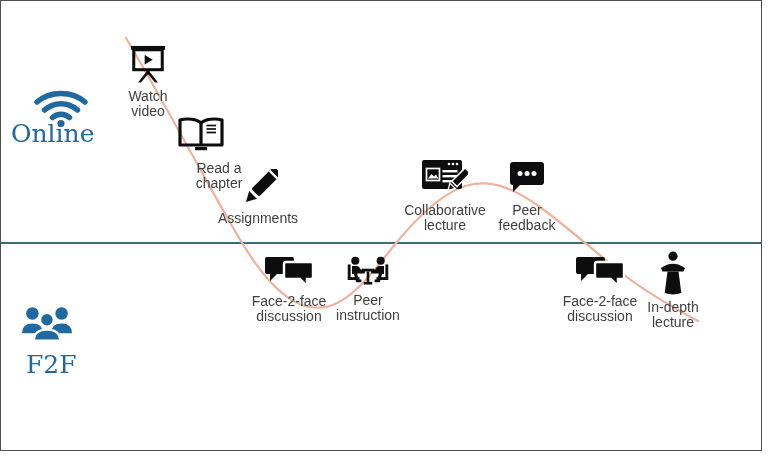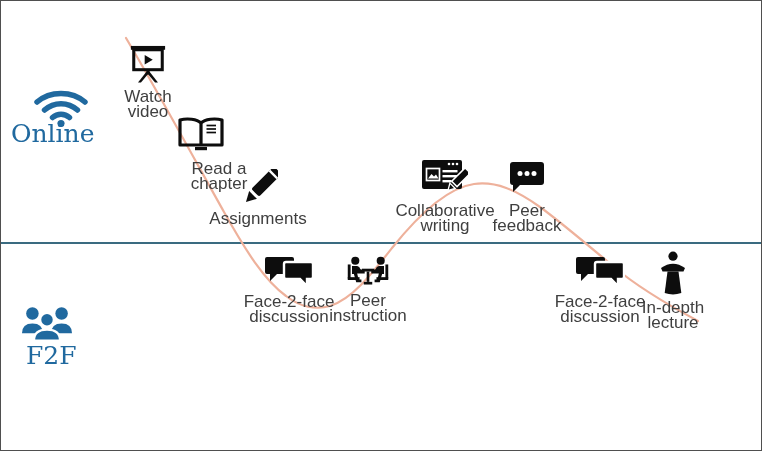--- a/index.html
+++ b/index.html
@@ -12,21 +12,21 @@
     border:1.5px solid #4f4f4f;pointer-events:none;z-index:5;
   }
   .divider{
     position:absolute;left:1px;top:242px;width:761px;height:2px;
     background:#3a6b80;z-index:1;
   }
   .curve-svg{position:absolute;left:0;top:0;z-index:2;}
   .activity{position:absolute;width:110px;display:flex;flex-direction:column;align-items:center;z-index:3;}
   .act-icon{display:flex;align-items:center;justify-content:center;}
   .act-label{
-    text-align:center;font-size:17px;line-height:15px;color:#3f3f3f;
+    text-align:center;font-size:14px;line-height:15px;color:#3f3f3f;
     white-space:pre-line;margin-top:0;
   }
   .zone{position:absolute;z-index:3;}
   .zone-label{
     font-family:"DejaVu Serif","Liberation Serif",serif;
     font-size:25px;color:#20699f;line-height:1;text-align:right;
   }
   svg{display:block;}
 </style>
 </head>
@@ -71,21 +71,21 @@
           <circle cx="10" cy="9" r="6"></circle>
           <path d="M0 28 q0 -9.5 10 -9.5 q10 0 10 9.5 z"></path>
           <circle cx="38" cy="9" r="6"></circle>
           <path d="M28 28 q0 -9.5 10 -9.5 q10 0 10 9.5 z"></path>
           <circle cx="24" cy="15" r="6.6" stroke="#ffffff" stroke-width="2.2"></circle>
           <path d="M11.5 35 q0 -10.5 12.5 -10.5 q12.5 0 12.5 10.5 z" stroke="#ffffff" stroke-width="2.2"></path>
         </g>
       </svg>
     </span>
   </div>
-  <div class="zone zone-label" style="left:26px;top:343px;">F2F</div>
+  <div class="zone zone-label" style="left:26px;top:352px;">F2F</div>
 
   <div class="activity" style="left:93px;top:45px;">
     <div class="act-icon">
       <svg width="40" height="38" viewBox="0 0 40 40">
         <g fill="#0d0d0d">
           <rect x="2" y="1" width="36" height="4"></rect>
           <rect x="5" y="5" width="30" height="21" fill="none" stroke="#0d0d0d" stroke-width="3.2"></rect>
           <path d="M16.5 10.5 L25 15.5 L16.5 20.5 z"></path>
           <rect x="18.4" y="26" width="3.2" height="5"></rect>
           <path d="M18.7 27.5 L9.5 39.5 L12.6 39.5 L21 29.5 z"></path>
@@ -177,21 +177,21 @@
           <rect x="20.5" y="20" width="9" height="2.4"></rect>
         </g>
         <rect x="4.5" y="8.5" width="13" height="12" fill="none" stroke="#ffffff" stroke-width="1.7"></rect>
         <g transform="rotate(45 35 21)">
           <rect x="31.5" y="6" width="7.5" height="19" fill="#0d0d0d" stroke="#ffffff" stroke-width="1.5"></rect>
           <path d="M31.5 27.5 h7.5 l-3.75 6.5 z" fill="#0d0d0d" stroke="#ffffff" stroke-width="1.3"></path>
         </g>
       </svg>
     </div>
     <div class="act-label" style="margin-top:9px;">Collaborative
-writing</div>
+lecture</div>
   </div>
 
   <div class="activity" style="left:472px;top:161px;">
     <div class="act-icon">
       <svg width="36" height="32" viewBox="0 0 36 32">
         <path d="M4 1 h28 a3 3 0 0 1 3 3 v17 a3 3 0 0 1 -3 3 h-21 l-7 7 v-7 a3 3 0 0 1 -3 -3 v-17 a3 3 0 0 1 3 -3 z" fill="#0d0d0d"></path>
         <g fill="#ffffff">
           <circle cx="11" cy="12.5" r="2.5"></circle>
           <circle cx="18" cy="12.5" r="2.5"></circle>
           <circle cx="25" cy="12.5" r="2.5"></circle>

